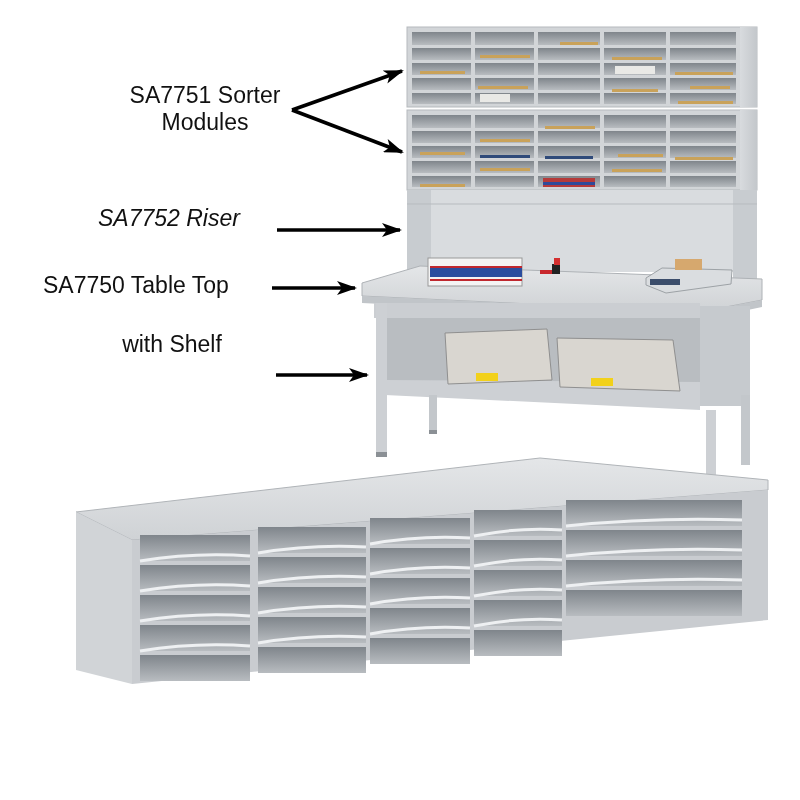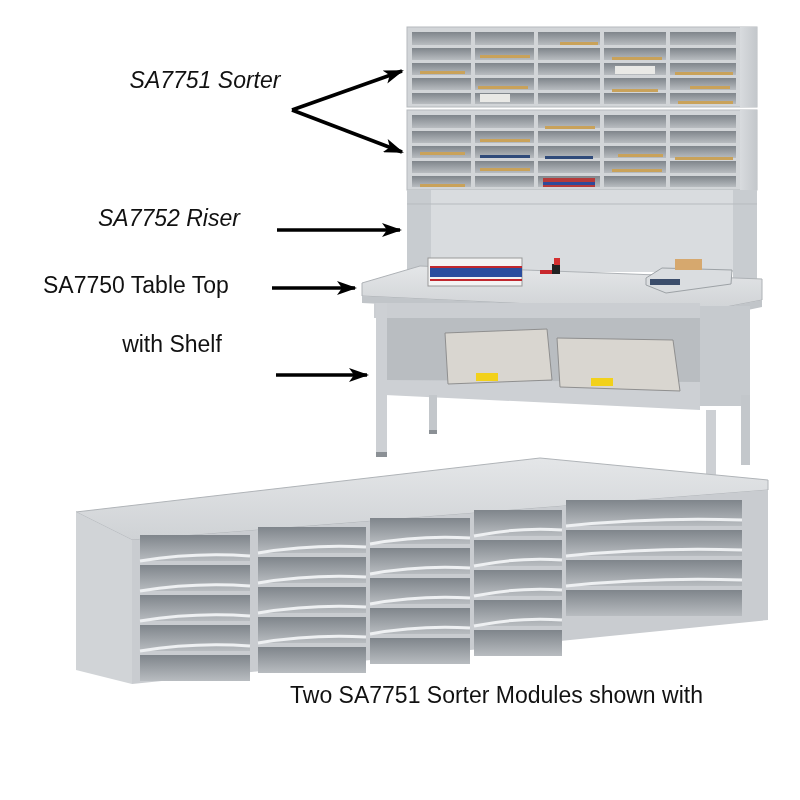--- a/index.html
+++ b/index.html
@@ -240,28 +240,28 @@
 
   <g stroke="#000" stroke-width="3.5" fill="none">
     <line x1="292" y1="110" x2="402" y2="71" marker-end="url(#ah)"></line>
     <line x1="292" y1="110" x2="402" y2="152" marker-end="url(#ah)"></line>
     <line x1="277" y1="230" x2="400" y2="230" marker-end="url(#ah)"></line>
     <line x1="272" y1="288" x2="355" y2="288" marker-end="url(#ah)"></line>
     <line x1="276" y1="375" x2="367" y2="375" marker-end="url(#ah)"></line>
   </g>
 </svg>
 
-<div class="label" style="left:120px;top:67px;width:170px;font-style:italic;">
+<div class="label" style="left:120px;top:82px;width:170px;">
   <div>SA7751 Sorter</div>
+  <div>Modules</div>
 </div>
 <div class="label" style="left:98px;top:205px;font-style:italic;">
   <div>SA7752 Riser</div>
 </div>
 <div class="label" style="left:43px;top:272px;text-align:right;">
   <div>SA7750 Table Top</div>
 </div>
 <div class="label" style="left:71px;top:331px;width:202px;">
   <div>with Shelf</div>
 </div>
 
 <div class="caption">
-  <div>Two SA7751 Sorter Modules shown with</div>
 </div>
 
 </body></html>

